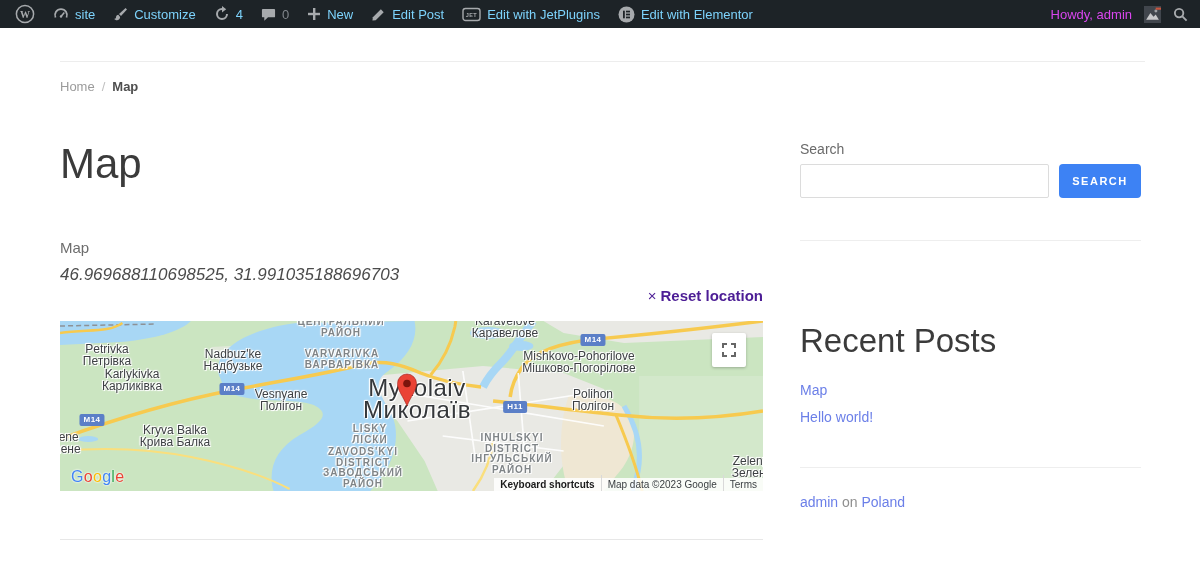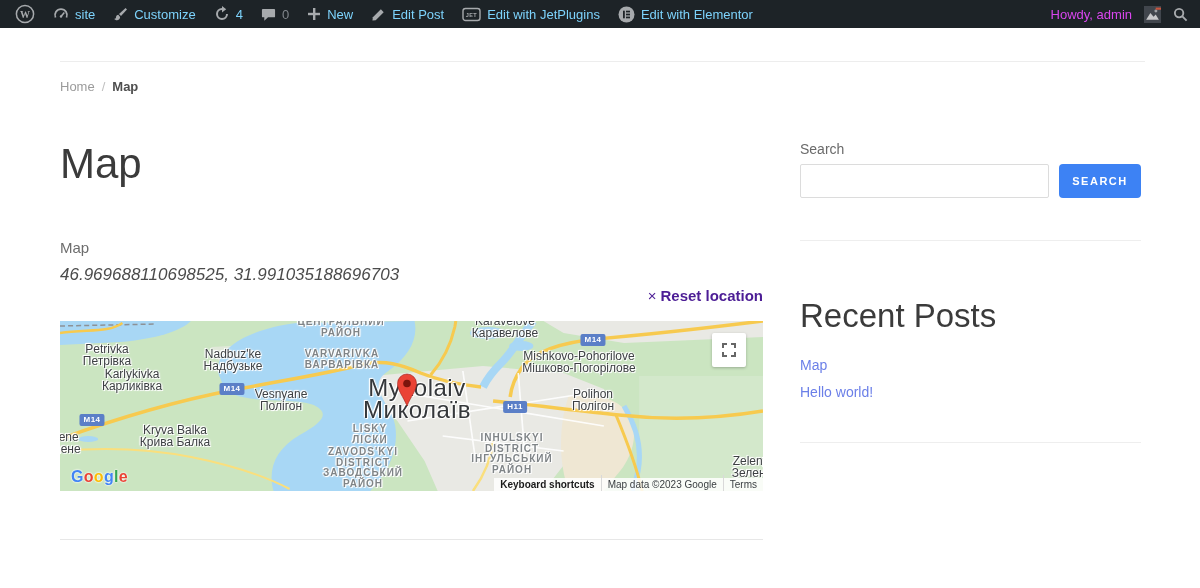--- a/index.html
+++ b/index.html
@@ -58,39 +58,39 @@
   .map-label.city { font-size:24px; line-height:22px; color:#35383b; letter-spacing:0.5px; }
   .road-badge { position:absolute; transform:translate(-50%,-50%); z-index:2;
                 background:#5b7fc7; color:#fff; font-size:8px; font-weight:bold;
                 padding:1px 4px 2px; border-radius:2px; letter-spacing:0.5px; }
   .map-pin { position:absolute; left:334px; top:50px; z-index:3; }
   .fullscreen-btn { position:absolute; right:17px; top:12px; width:34px; height:34px; z-index:4;
                     background:#fff; border:none; border-radius:2px; cursor:pointer;
                     box-shadow:0 1px 3px rgba(0,0,0,.25); display:flex; align-items:center;
                     justify-content:center; color:#666; }
   .google-logo { position:absolute; left:11px; bottom:5px; z-index:4; font-size:16px;
-                 font-weight:bold; letter-spacing:0.3px; cursor:pointer;
+                 font-weight:normal; letter-spacing:0.3px; cursor:pointer;
                  text-shadow:0 0 2px #fff,0 0 2px #fff;margin-top:13px; }
   .map-attribution { position:absolute; right:0; bottom:0; z-index:4; display:flex;
                      background:rgba(255,255,255,.85); font-size:10px; color:#3c4043;
                      height:13px; align-items:center; }
   .map-attribution > span { padding:4px 6px; border-left:1px solid #d9d9d9; cursor:pointer; }
   .map-attribution > span:first-child { border-left:none; font-weight:bold; color:#1a1a1a; }
 
   
   .widget-label { font-size:14px; color:#6a6a6a; }
   .search-row { display:flex; margin-top:7px; gap:10px; }
   .search-input { flex:1; height:34px; border:1px solid #dcdcdc; border-radius:2px;
                   padding:0 8px; font-size:14px; color:#444; outline:none; }
   .search-btn { width:82px; height:34px; background:#3d82f4; color:#fff; border:none;
                 border-radius:4px; font-size:11px; font-weight:bold; letter-spacing:1.5px;
                 cursor:pointer; font-family:"Liberation Sans", sans-serif; }
   .side-divider { border-top:1px solid #eeeeee; margin-top:42px; }
   .widget-title { font-size:33px; font-weight:400; color:#3b3b3b; }
-  .widget-title.rp { margin-top:56px; }
+  .widget-title.rp { margin-top:81px; }
   .widget-title.rc { margin-top:62px; }
   .post-links { margin-top:22px; display:flex; flex-direction:column; gap:11px; }
   .post-links a { font-size:14px; color:#6b7fe8; text-decoration:none; cursor:pointer; }
   .comment-line { margin-top:26px; font-size:14px; color:#8f8f8f; }
   .comment-line a { color:#6b7fe8; text-decoration:none; cursor:pointer; }
 </style>
 </head>
 <body>
 
 <div class="admin-bar">
@@ -372,14 +372,19 @@
     <div class="side-divider"></div>
 
     <h2 class="widget-title rp">Recent Posts</h2>
     <div class="post-links" id="recent-posts">
         <a>Map</a>
         <a>Hello world!</a>
       </div>
 
     <div class="side-divider"></div>
 
+    <div class="comment-line">
+      <a>admin</a>
+      <span>on</span>
+      <a>Poland</a>
+    </div>
   </aside>
 </div>
 
 </body></html>

